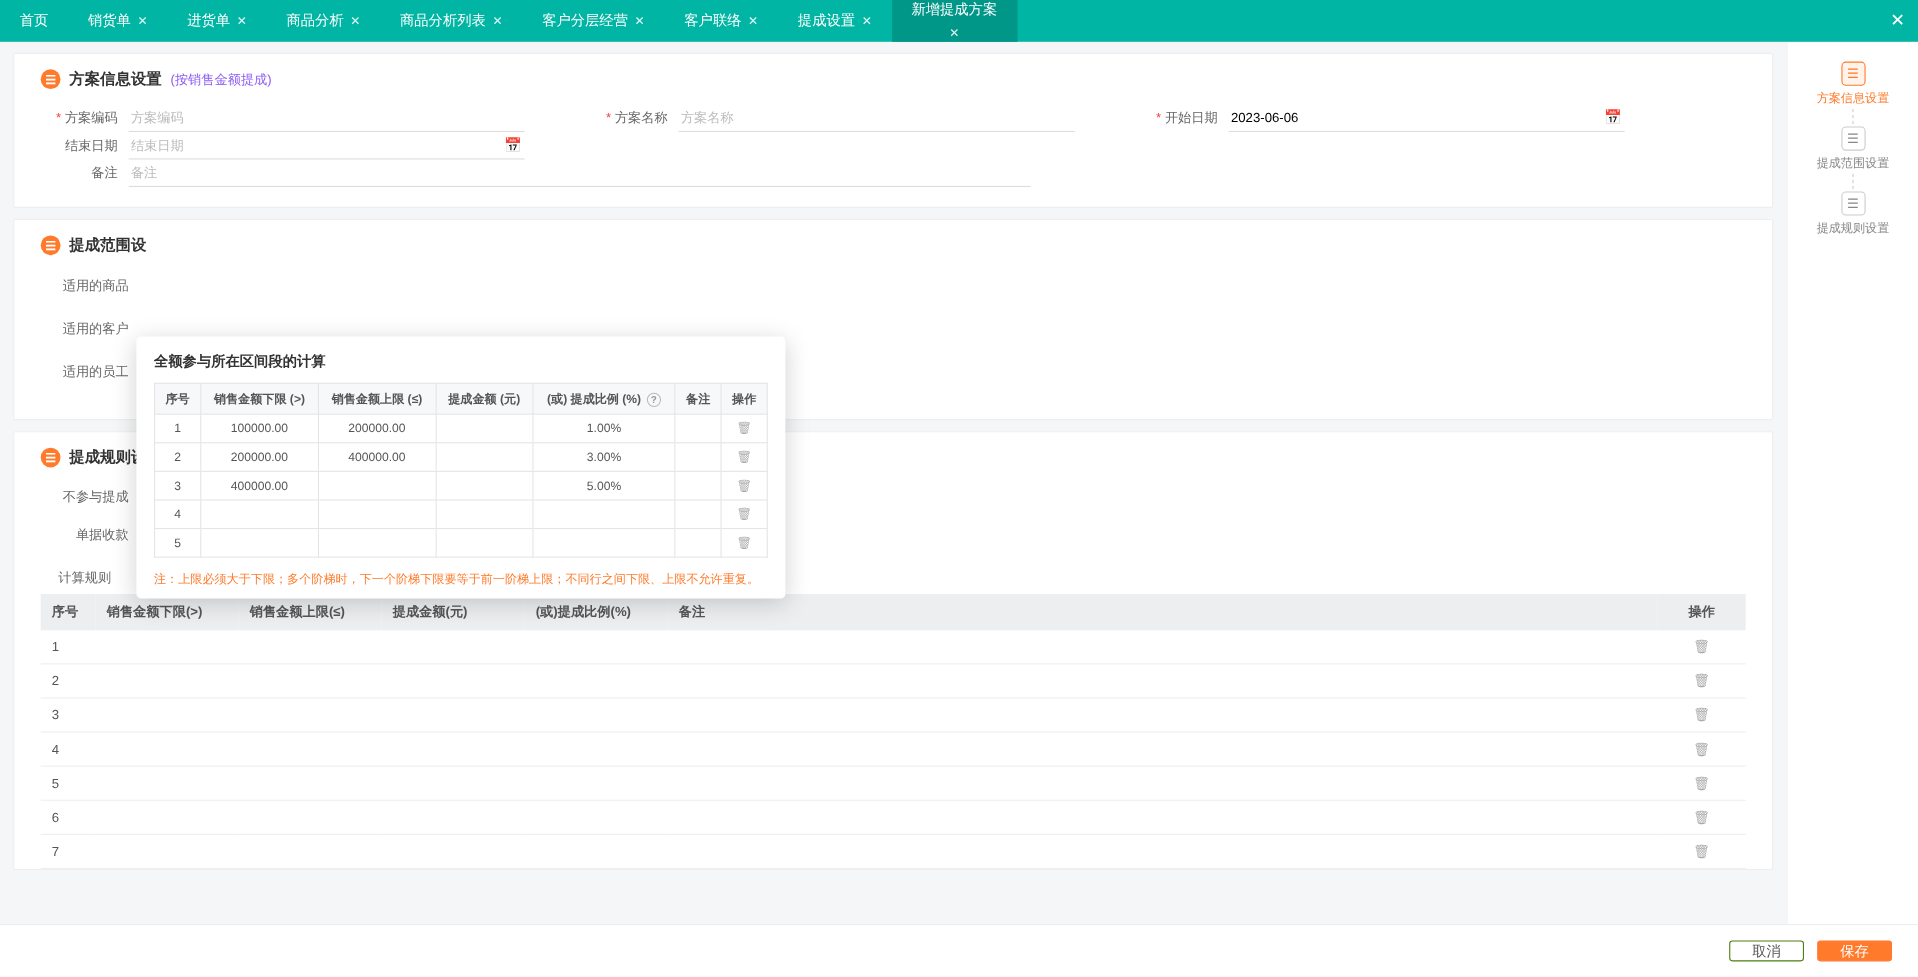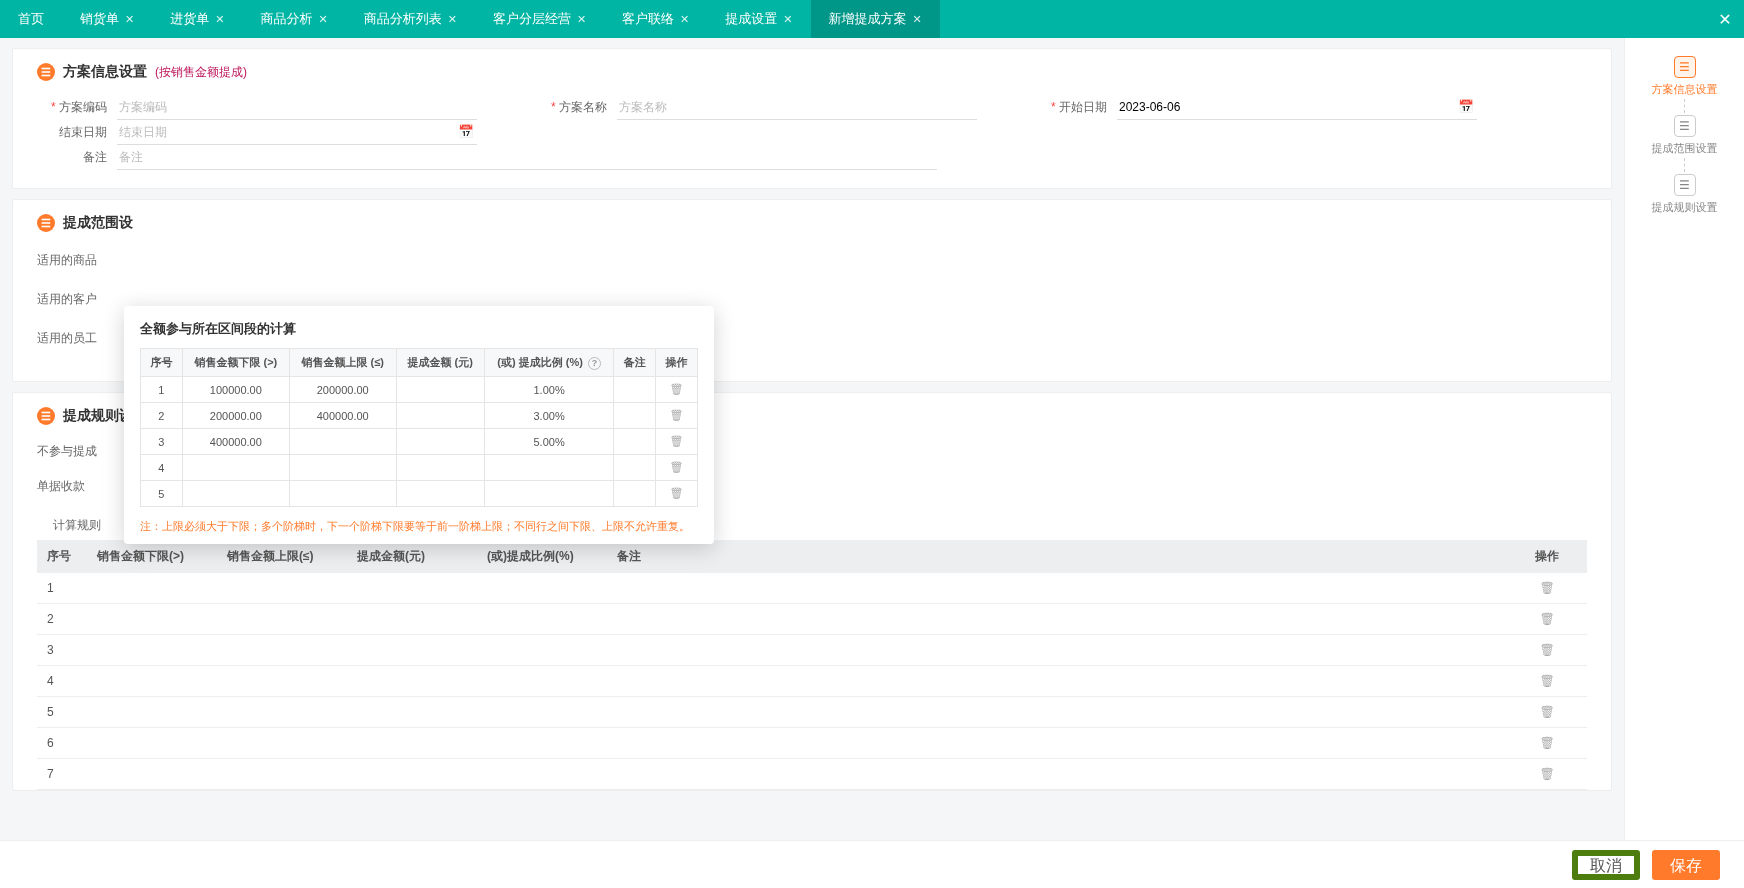--- a/index.html
+++ b/index.html
@@ -25,21 +25,21 @@
 .tab {
   padding: 0 18px;
   display: flex;
   align-items: center;
   color: #fff;
   font-size: 13px;
   cursor: pointer;
   gap: 6px;
   white-space: nowrap;
 }
-.tab.active { background: #009688; }
+.tab.active { background: #009688; flex-direction: column; }
 .tab .close { font-size: 11px; opacity: .85; }
 .tab-bar .bar-close {
   position: absolute;
   right: 0; top: 0; bottom: 0;
   width: 38px;
   display: flex;
   align-items: center;
   justify-content: center;
   color: #fff;
   cursor: pointer;
@@ -77,21 +77,21 @@
   background: #ff7a2b;
   color: #fff;
   display: flex;
   align-items: center;
   justify-content: center;
   font-size: 11px;
 }
 .section-title .sub {
   font-weight: 400;
   font-size: 12px;
-  color: #be185d;
+  color: #8b5cf6;
 }
 
 
 .form-grid { display: flex; flex-wrap: wrap; }
 .form-item {
   display: flex;
   align-items: center;
   width: 500px;
 }
 .form-item.full { width: 100%; }
@@ -123,20 +123,21 @@
   right: 2px; top: 4px;
   color: #ff7a2b;
   font-size: 13px;
 }
 
 
 .labels-col .row-l {
   padding: 6px 0 16px 0;
   color: #666;
   font-size: 12px;
+  text-align: right;
   width: 80px;
 }
 
 
 .radio-row {
   display: flex;
   align-items: center;
   gap: 20px;
   margin: 8px 0 6px 0;
 }
@@ -232,26 +233,26 @@
   background: #fff;
   border-top: 1px solid #eee;
   display: flex;
   align-items: center;
   justify-content: flex-end;
   gap: 12px;
   padding-right: 24px;
 }
 .btn {
   min-width: 68px;
-  height: 30px;
+  height: 19px;
   border-radius: 3px;
-  border: 6px solid #4d7c0f;
+  border: 1px solid #4d7c0f;
   background: #fff;
   color: #555;
-  font-size: 16px;
+  font-size: 13px;
   cursor: pointer;
 }
 .btn.primary {
   background: #ff7a2b;
   border-color: #ff7a2b;
   color: #fff;
 }
 
 
 .popup {

